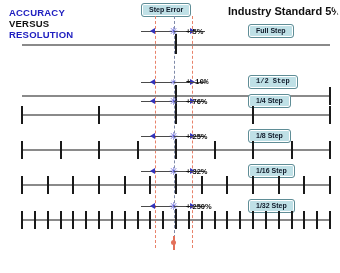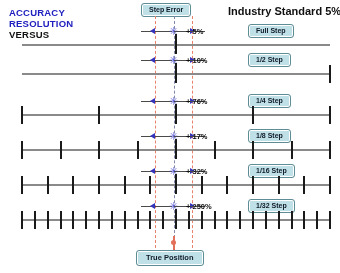--- a/index.html
+++ b/index.html
@@ -7,20 +7,21 @@
     padding: 0;
     background: #ffffff;
   }
   #page {
     position: relative;
     width: 340px;
     height: 273px;
     background: #ffffff;
     font-family: "Liberation Sans", sans-serif;
     overflow: hidden;
+    border-radius: 24px;
   }
 
   
   #title-block {
     position: absolute;
     left: 9px;
     top: 7px;
     line-height: 11px;
   }
   .title-line {
@@ -172,22 +173,22 @@
     padding: 2px 9px 3px 9px;
   }
 </style>
 </head>
 <body>
 
 <div id="page">
 
   <div id="title-block">
     <div class="title-line title-accent">ACCURACY</div>
+    <div class="title-line title-plain">VERSUS</div>
     <div class="title-line title-accent">RESOLUTION</div>
-    <div class="title-line title-plain">VERSUS</div>
   </div>
 
   <div class="badge" id="step-error-badge">Step Error</div>
   <div id="industry-standard">Industry Standard 5%</div>
 
   <div class="vline tol" style="left:155px;"></div>
   <div class="vline tol" style="left:192px;"></div>
   <div class="vline center-line" style="left:174px;"></div>
 
   <div id="rows-host">
@@ -197,21 +198,21 @@
           <div class="arrow left"></div>
           <div class="burst">✳</div>
           <div class="arrow right"></div>
           <div class="err-bar right"></div>
           <div class="err-label right">+ 5%</div>
         </div>
         <div class="badge step-badge">Full Step</div>
         <div class="axis"></div>
         <div class="tick center" style="left: 176px;"></div>
       </div>
-      <div class="row" style="top: 51px;">
+      <div class="row" style="top: 73px; font-family: Liberation Mono, monospace;">
         <div class="err-group">
           <div class="err-bar left"></div>
           <div class="arrow left"></div>
           <div class="burst">✳</div>
           <div class="arrow right"></div>
           <div class="err-bar right"></div>
           <div class="err-label right">+ 10%</div>
         </div>
         <div class="badge step-badge">1/2 Step</div>
         <div class="axis"></div>
@@ -235,21 +236,21 @@
         <div class="tick" style="left: 253px;"></div>
         <div class="tick" style="left: 330px;"></div>
       </div>
       <div class="row" style="top: 127px;">
         <div class="err-group">
           <div class="err-bar left"></div>
           <div class="arrow left"></div>
           <div class="burst">✳</div>
           <div class="arrow right"></div>
           <div class="err-bar right"></div>
-          <div class="err-label right">+ 17%</div>
+          <div class="err-label right">+ 25%</div>
         </div>
         <div class="badge step-badge">1/8 Step</div>
         <div class="axis"></div>
         <div class="tick" style="left: 22px;"></div>
         <div class="tick" style="left: 60.5px;"></div>
         <div class="tick" style="left: 99px;"></div>
         <div class="tick" style="left: 137.5px;"></div>
         <div class="tick center" style="left: 176px;"></div>
         <div class="tick" style="left: 214.5px;"></div>
         <div class="tick" style="left: 253px;"></div>
@@ -315,15 +316,14 @@
         <div class="tick" style="left: 278.656px;"></div>
         <div class="tick" style="left: 291.5px;"></div>
         <div class="tick" style="left: 304.344px;"></div>
         <div class="tick" style="left: 317.156px;"></div>
         <div class="tick" style="left: 330px;"></div>
       </div>
     </div>
 
   <div class="true-stem"></div>
   <div class="true-dot"></div>
-  <div class="badge" id="true-position-badge">True Position</div>
 
 </div>
 
 </body></html>

